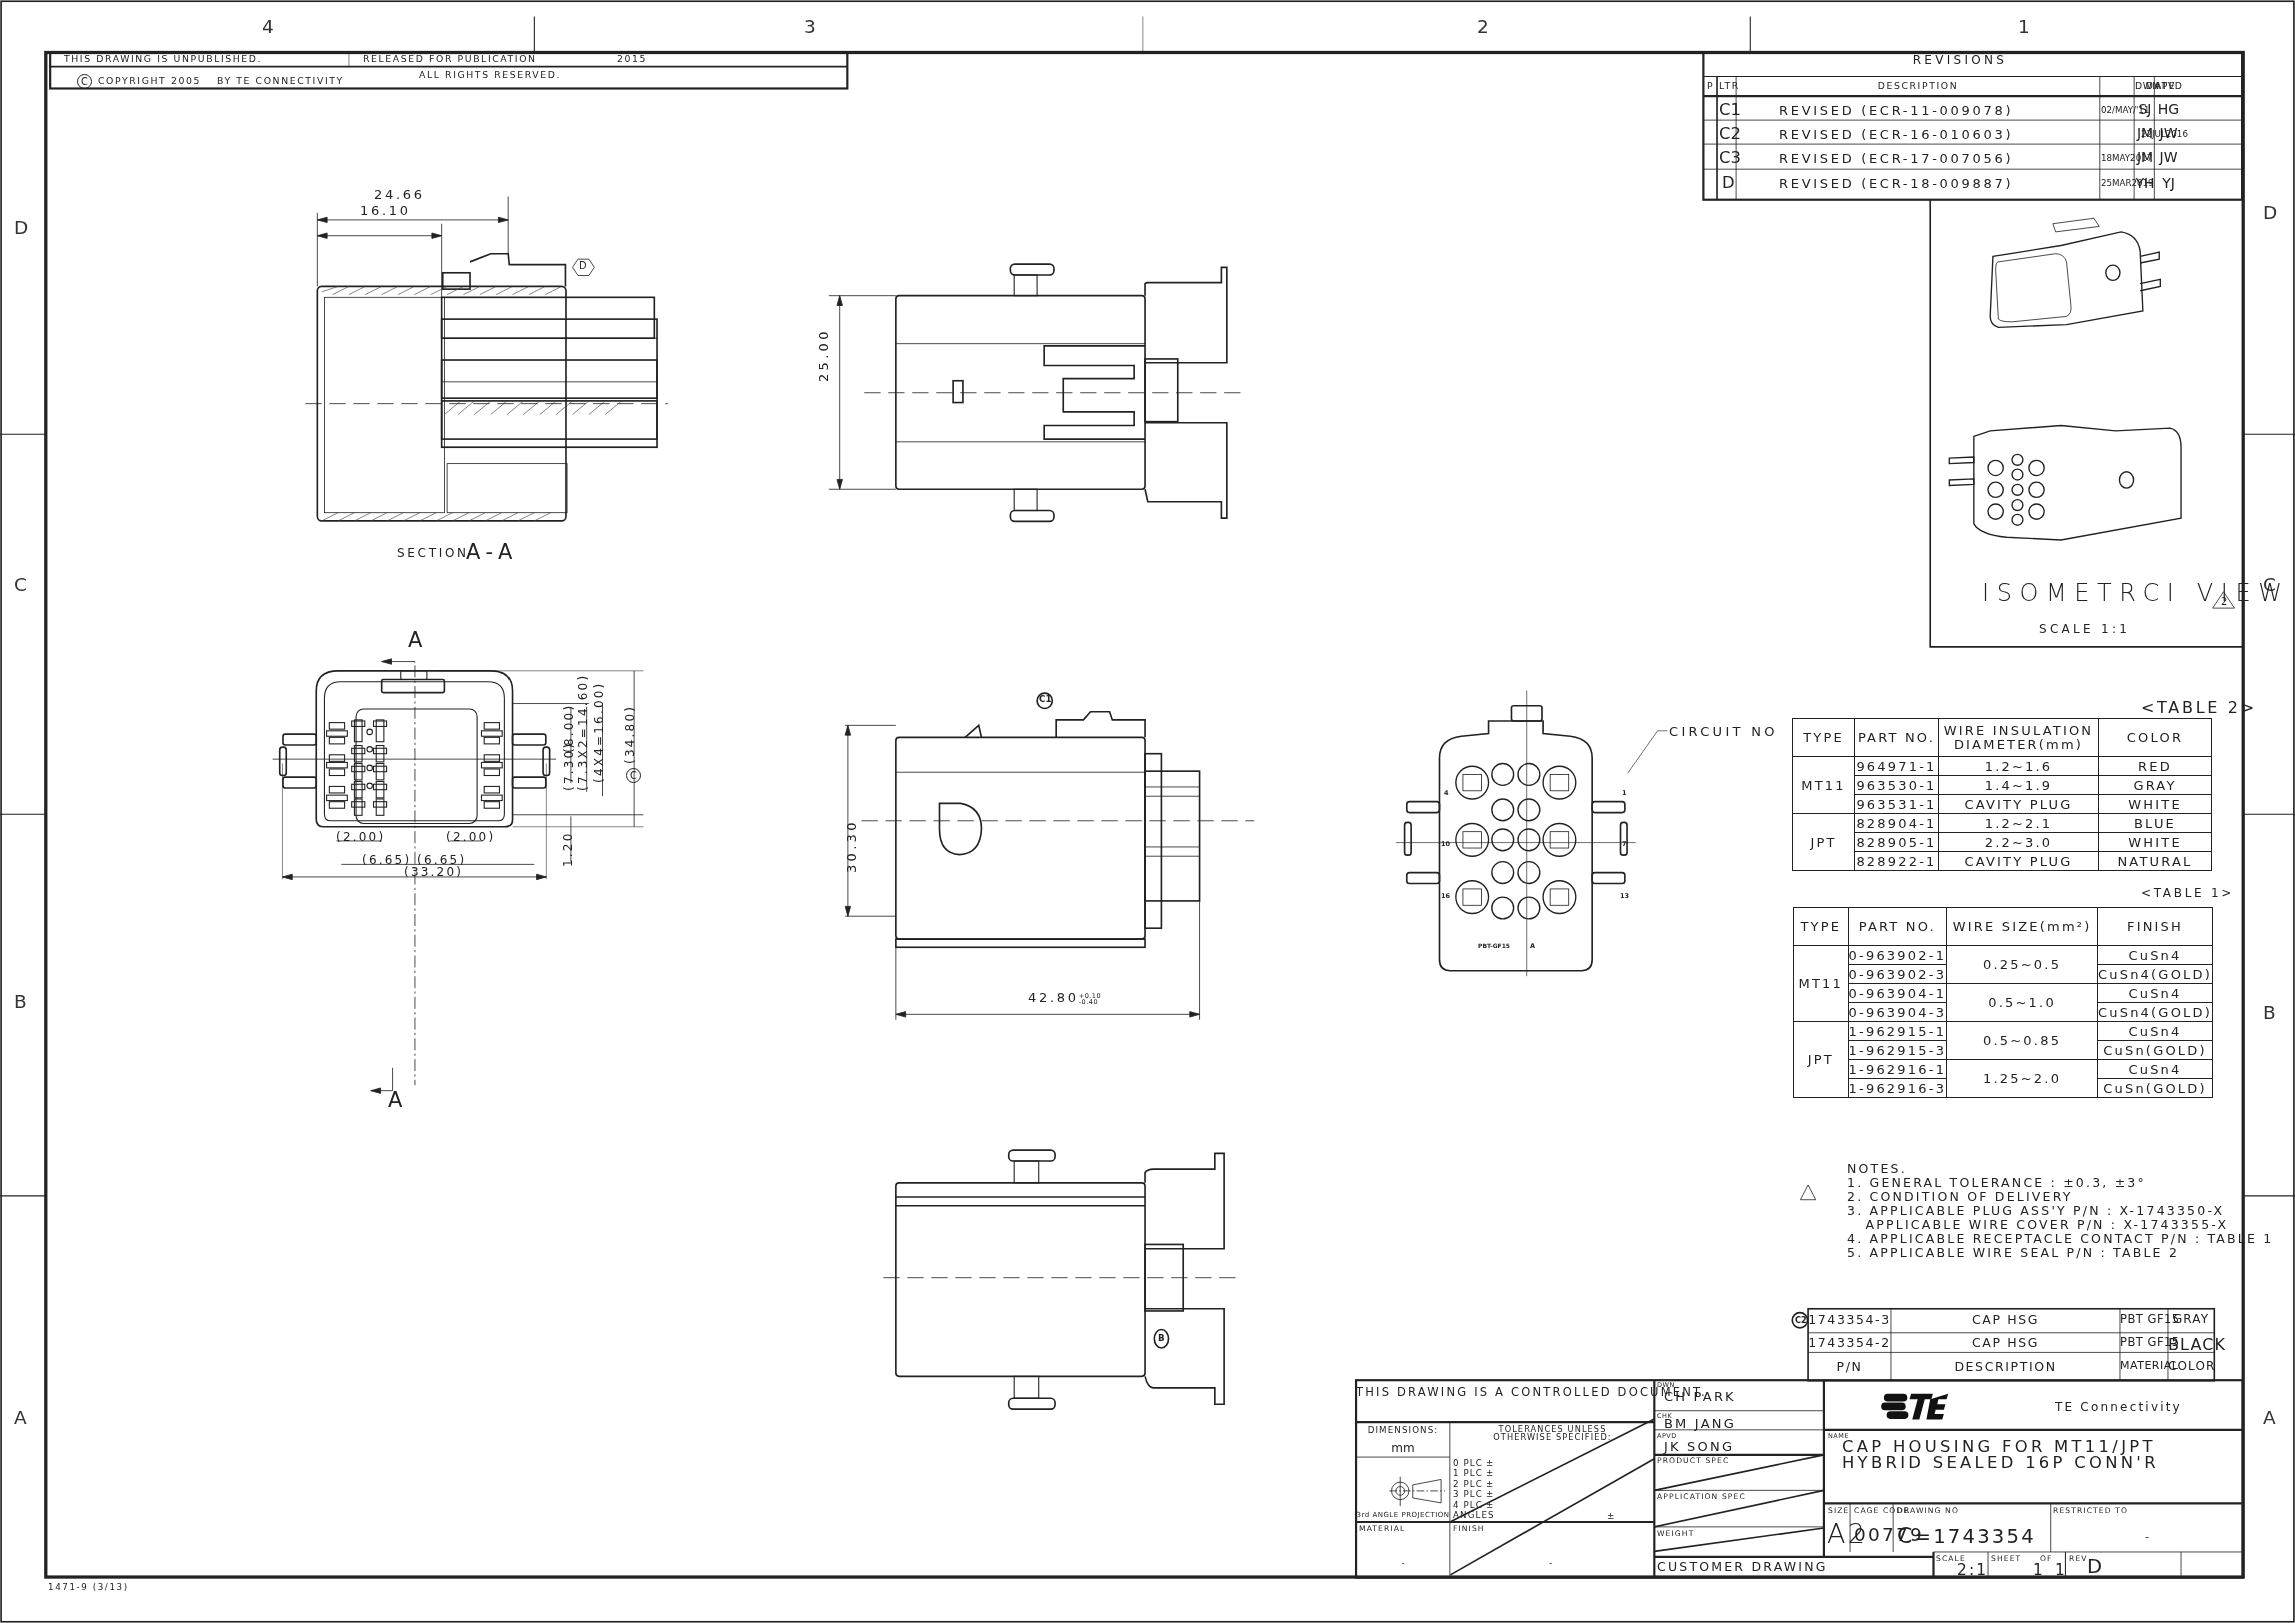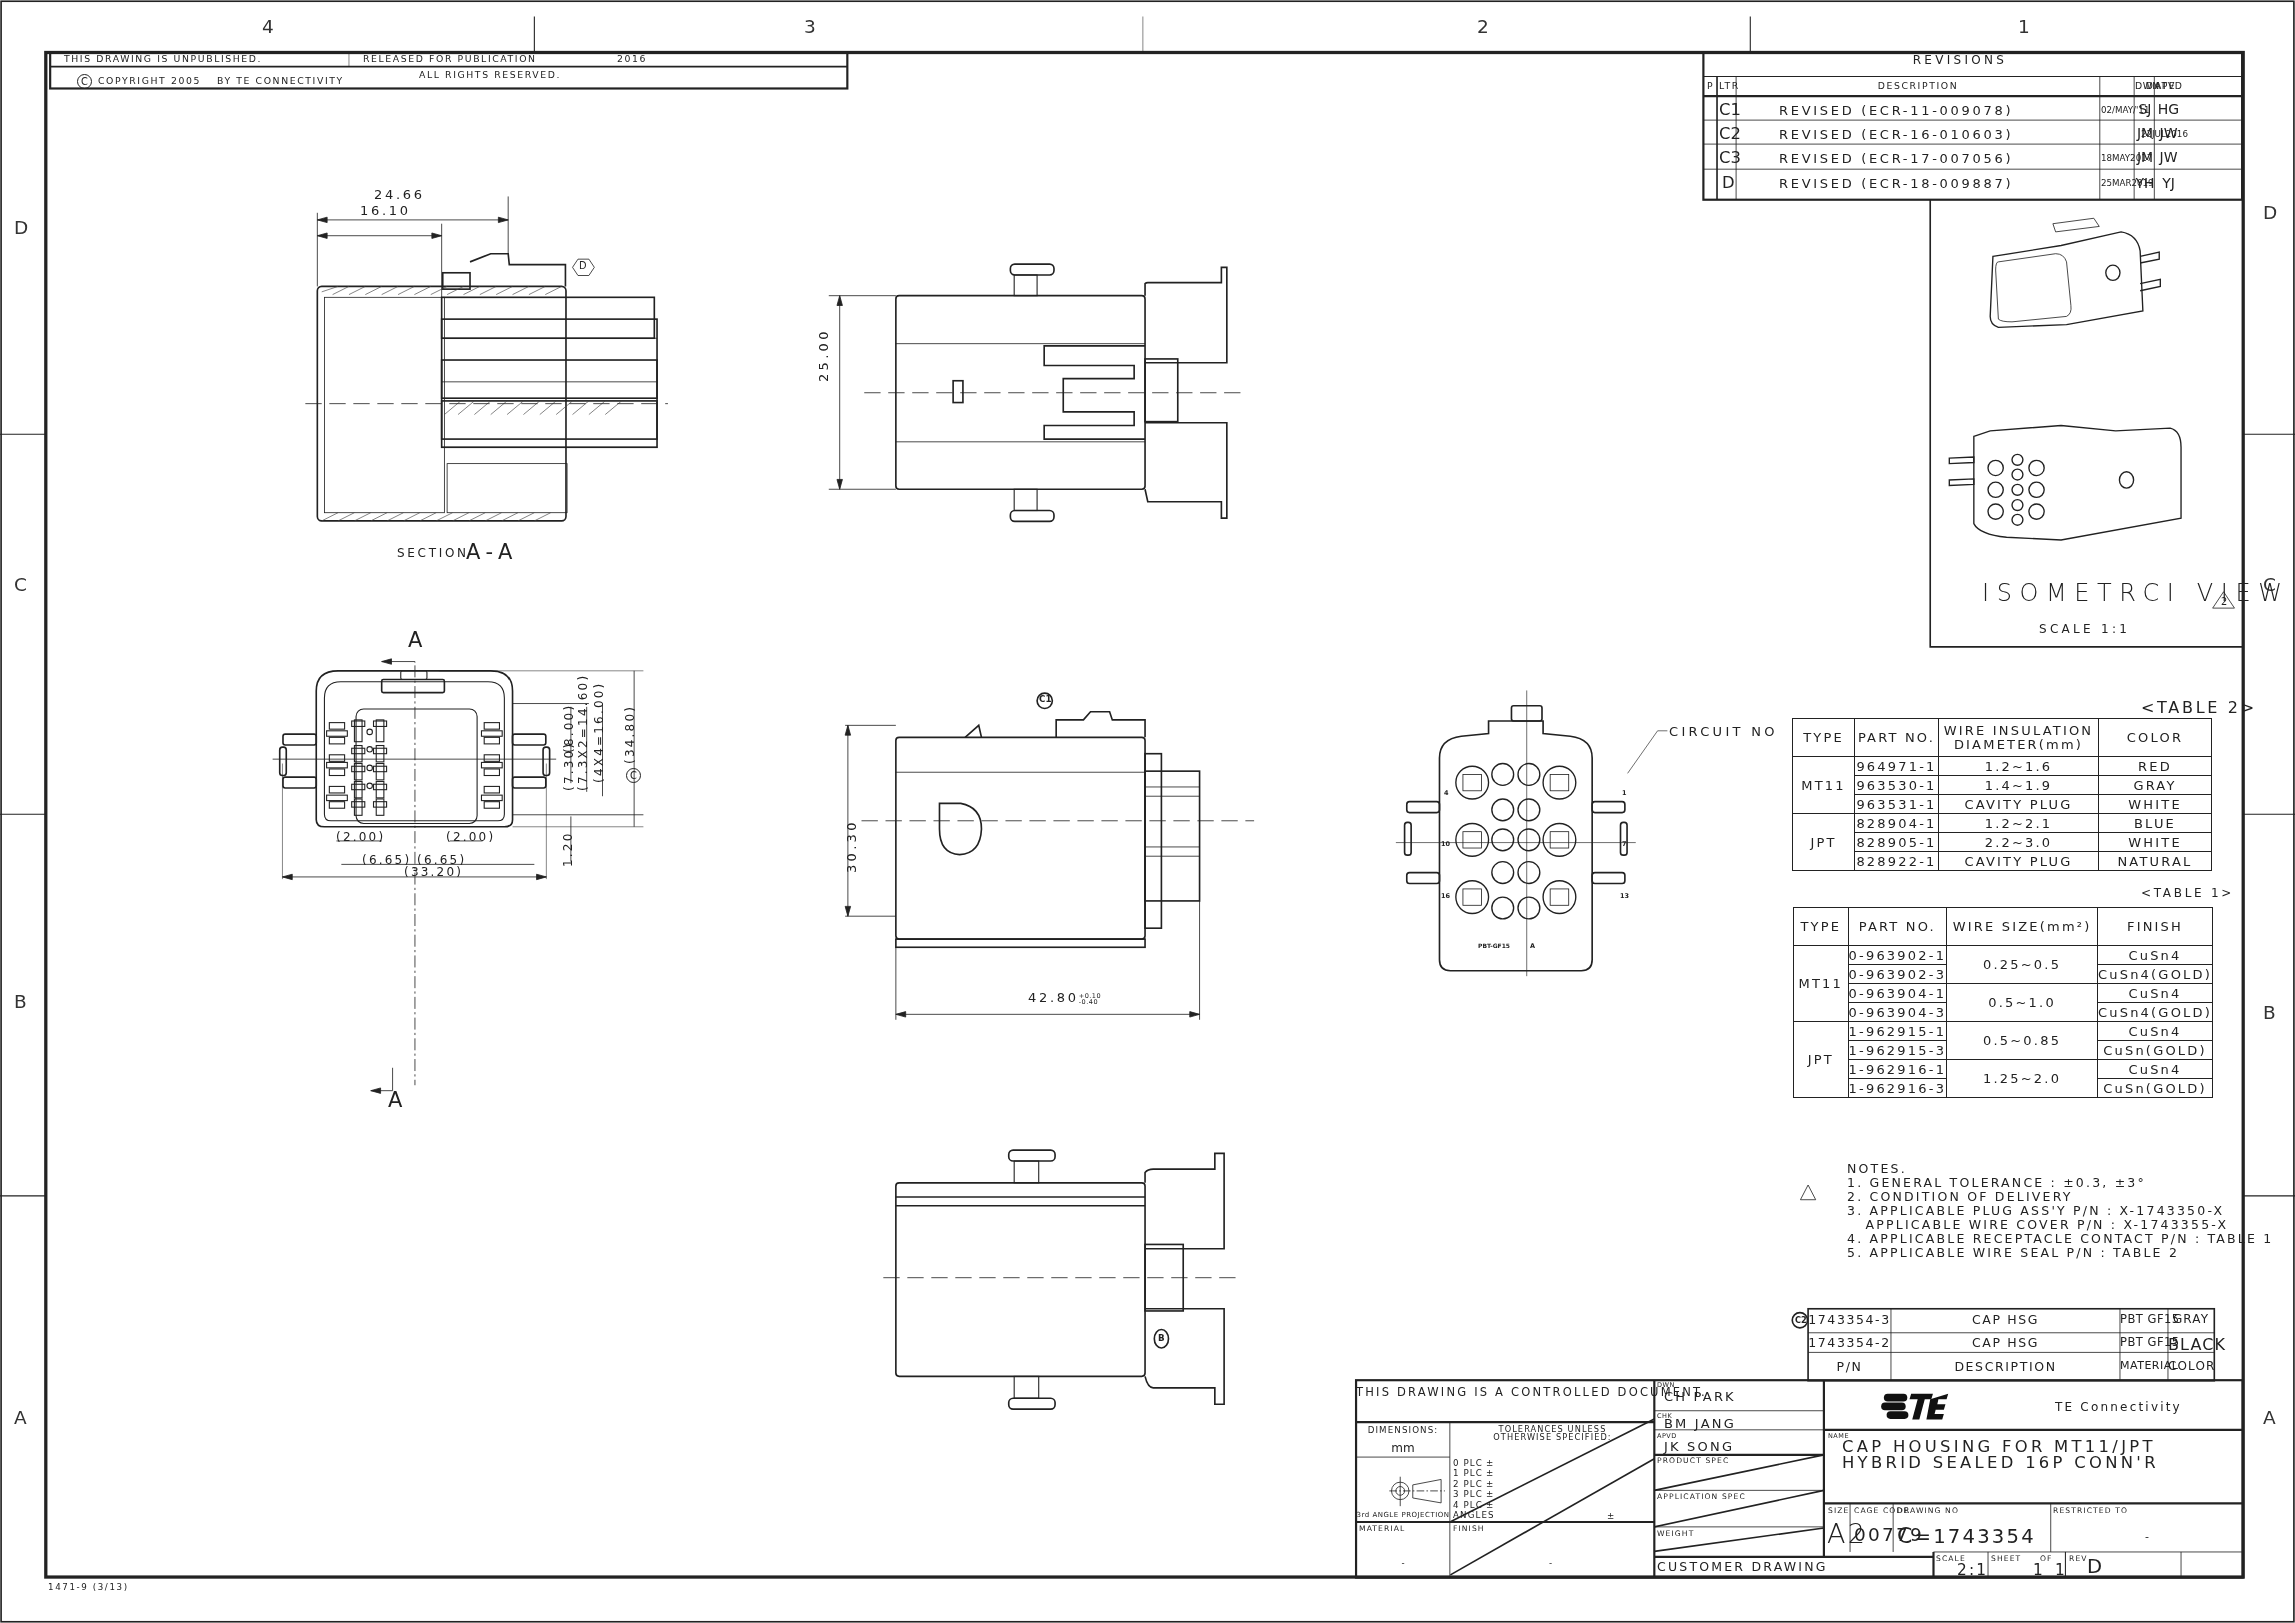--- a/index.html
+++ b/index.html
@@ -374,21 +374,21 @@
 <div class="zone" style="left:14px;top:574px;">C</div>
 <div class="zone" style="left:14px;top:991px;">B</div>
 <div class="zone" style="left:14px;top:1407px;">A</div>
 <div class="zone" style="left:2263px;top:202px;">D</div>
 <div class="zone" style="left:2263px;top:574px;">C</div>
 <div class="zone" style="left:2263px;top:1002px;">B</div>
 <div class="zone" style="left:2263px;top:1407px;">A</div>
 
 <div class="cell small" style="left:64px;top:53px;">THIS DRAWING IS UNPUBLISHED.</div>
 <div class="cell small" style="left:363px;top:53px;">RELEASED FOR PUBLICATION</div>
-<div class="cell small" style="left:617px;top:53px;">2016</div>
+<div class="cell small" style="left:617px;top:53px;">2015</div>
 <div class="cell small" style="left:77px;top:74px;border:0.8px solid #222;border-radius:50%;width:13px;height:13px;line-height:13px;text-align:center;letter-spacing:0;font-size:9.8px;">C</div>
 <div class="cell small" style="left:98px;top:75px;">COPYRIGHT 2005</div>
 <div class="cell small" style="left:217px;top:75px;">BY TE CONNECTIVITY</div>
 <div class="cell small" style="left:419px;top:69px;">ALL RIGHTS RESERVED.</div>
 
 <div class="cell" style="left:1704px;top:53px;width:512px;text-align:center;font-size:12px;letter-spacing:3.3px;">REVISIONS</div>
 <div class="cell small" style="left:1707px;top:80px;">P</div>
 <div class="cell small" style="left:1719px;top:80px;">LTR</div>
 <div class="cell small" style="left:1736px;top:80px;width:364px;text-align:center;">DESCRIPTION</div>
 <div class="cell small" style="left:2100px;top:80px;width:34px;text-align:center;padding-left:44px;">DATE</div>

